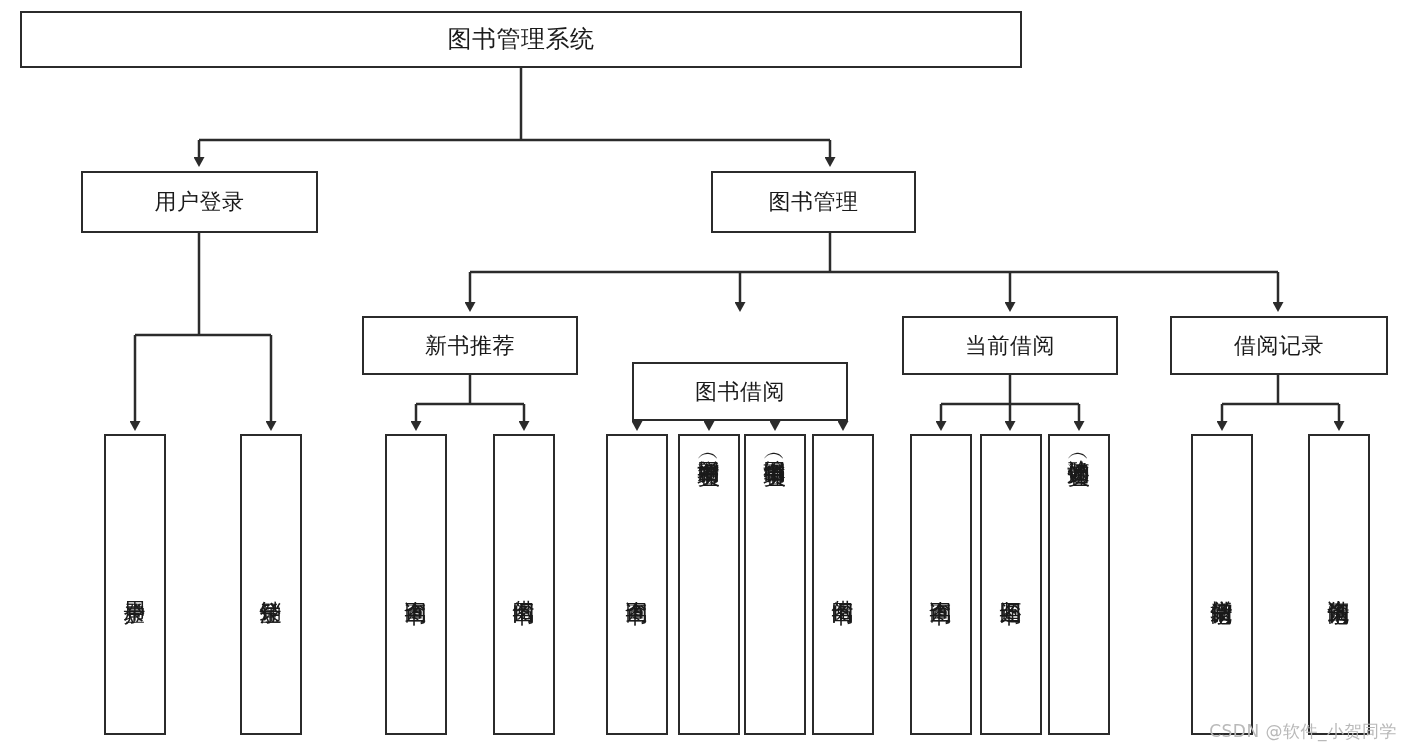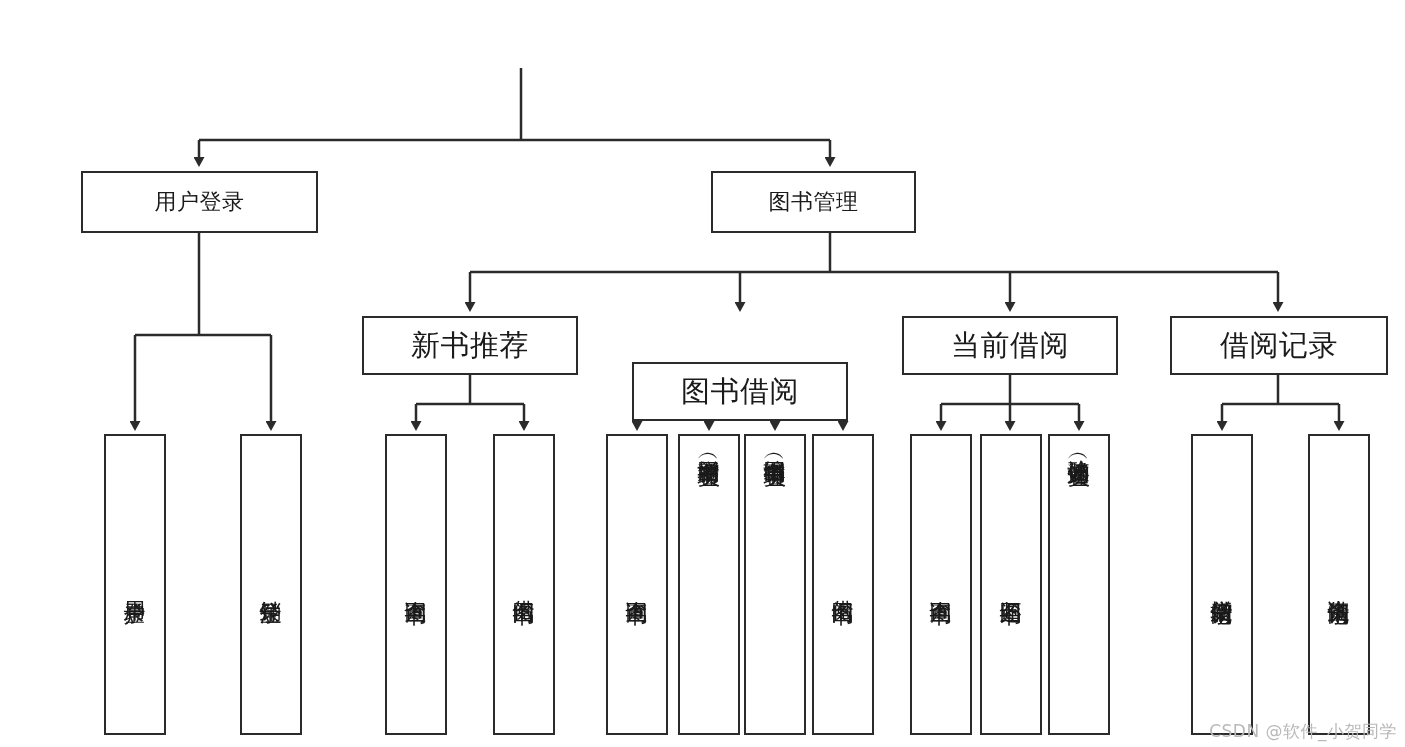--- a/index.html
+++ b/index.html
@@ -37,21 +37,21 @@
     justify-content: center;
     text-align: center;
   }
   .node .label {
     display: block;
     line-height: 1.05;
     letter-spacing: 0.5px;
   }
   .node-root .label { font-size: 24px; }
   .node-l2 .label { font-size: 22px; }
-  .node-l3 .label { font-size: 29px; }
+  .node-l3 .label { font-size: 22px; }
   .node-leaf {
     align-items: center;
     justify-content: center;
   }
   .node-leaf .label {
     writing-mode: vertical-rl;
     text-orientation: upright;
     font-size: 22px;
     line-height: 1.32;
     letter-spacing: 1px;
@@ -120,20 +120,23 @@
       <path d="M1010,404 L1010,422" marker-end="url(#arrow)"></path>
       <path d="M1079,404 L1079,422" marker-end="url(#arrow)"></path>
 
       <path d="M1278,375 L1278,404"></path>
       <path d="M1222,404 L1339,404"></path>
       <path d="M1222,404 L1222,422" marker-end="url(#arrow)"></path>
       <path d="M1339,404 L1339,422" marker-end="url(#arrow)"></path>
     </g>
   </svg>
 
+  <div class="node node-root" style="left:20px; top:11px; width:1002px; height:57px;">
+    <span class="label">图书管理系统</span>
+  </div>
 
   <div class="node node-l2" style="left:81px; top:171px; width:237px; height:62px;">
     <span class="label">用户登录</span>
   </div>
   <div class="node node-l2" style="left:711px; top:171px; width:205px; height:62px;">
     <span class="label">图书管理</span>
   </div>
 
   <div class="node node-l3" style="left:362px; top:316px; width:216px; height:59px;">
     <span class="label">新书推荐</span>

